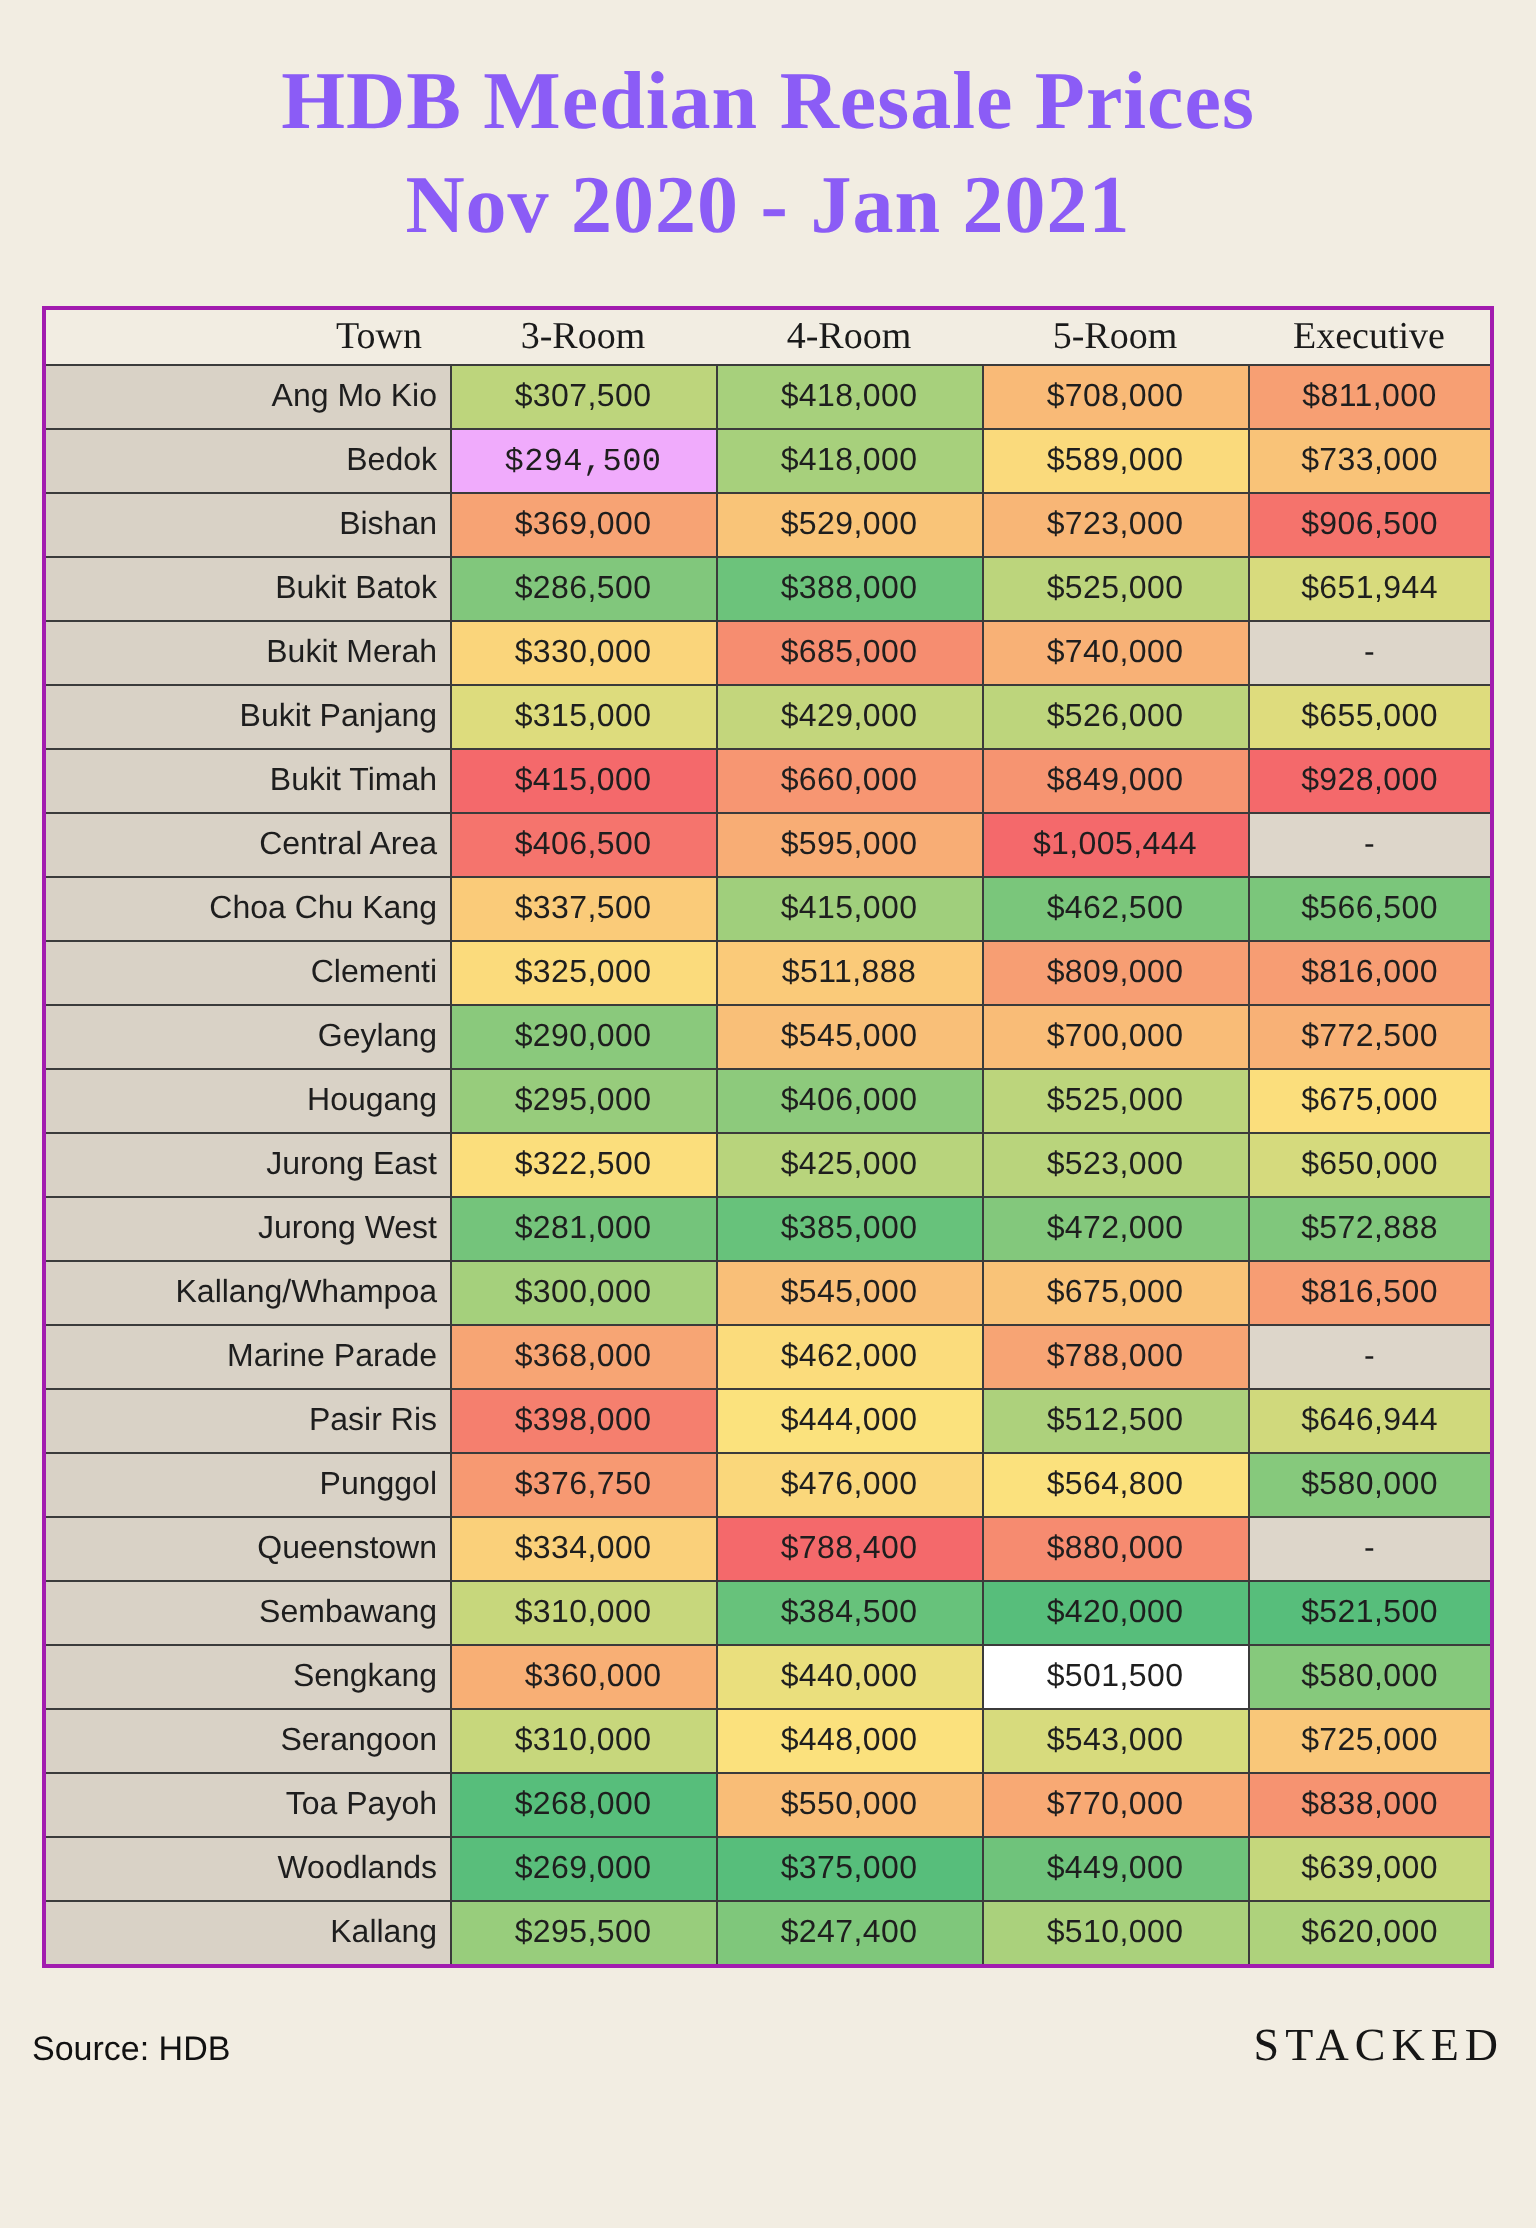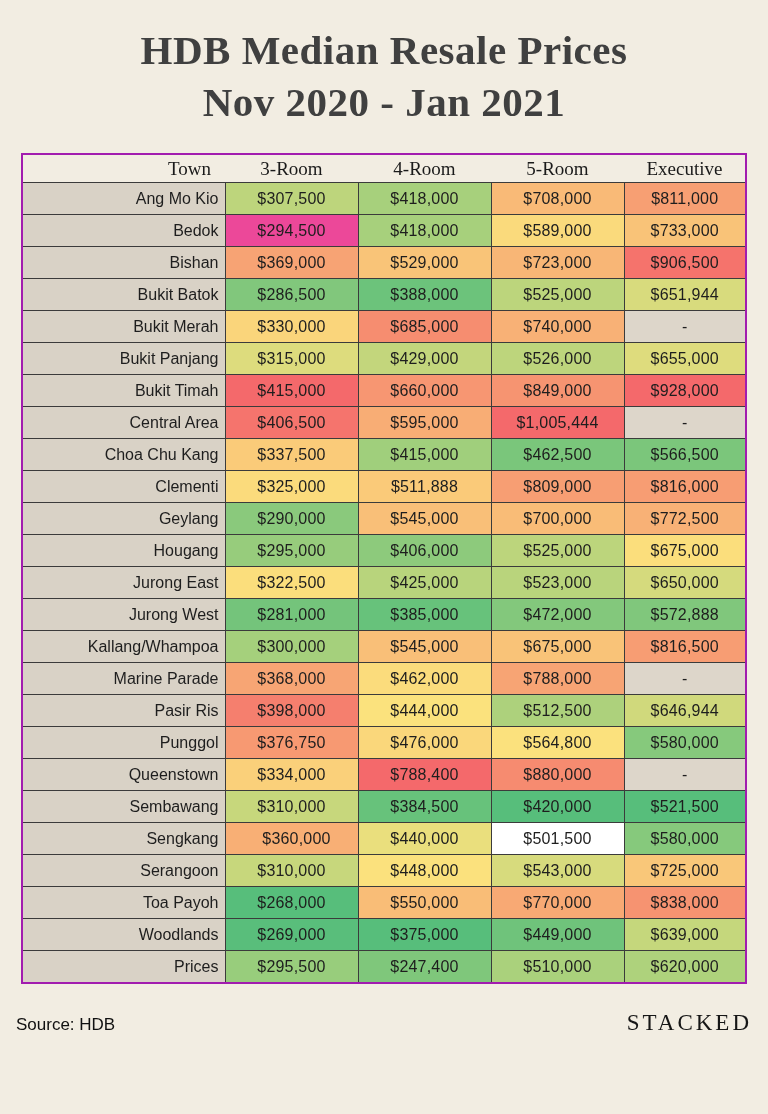--- a/index.html
+++ b/index.html
@@ -18,21 +18,21 @@
     color:var(--text);
   }
   .page{width:768px;height:1114px;padding-top:24px;}
   .title{
     margin:0 0 24px 0;
     text-align:center;
     font-family:"Liberation Serif",serif;
     font-weight:700;
     font-size:41px;
     line-height:1.28;
-    color:#404040;
+    color:#8b5cf6;
     letter-spacing:0.5px;
   }
   .title .line{display:block;}
   table.price-table{
     width:724px;
     margin:0 auto;
     border-collapse:collapse;
     table-layout:fixed;
     border:2px solid #a21caf;
   }
@@ -109,21 +109,21 @@
     <tbody id="table-body">
         <tr>
           <td class="town">Ang Mo Kio</td>
           <td class="price" style="background: rgb(189, 213, 124);">$307,500</td>
           <td class="price" style="background: rgb(167, 208, 124);">$418,000</td>
           <td class="price" style="background: rgb(249, 186, 119);">$708,000</td>
           <td class="price" style="background: rgb(247, 159, 115);">$811,000</td>
         </tr>
         <tr>
           <td class="town">Bedok</td>
-          <td class="price" style="background: #ec4899;">$294,500</td>
+          <td class="price" style="background: #f0abfc; font-family: Liberation Mono, monospace;">$294,500</td>
           <td class="price" style="background: rgb(167, 208, 124);">$418,000</td>
           <td class="price" style="background: rgb(250, 218, 124);">$589,000</td>
           <td class="price" style="background: rgb(249, 195, 120);">$733,000</td>
         </tr>
         <tr>
           <td class="town">Bishan</td>
           <td class="price" style="background: rgb(247, 163, 116);">$369,000</td>
           <td class="price" style="background: rgb(249, 196, 120);">$529,000</td>
           <td class="price" style="background: rgb(248, 182, 118);">$723,000</td>
           <td class="price" style="background: rgb(245, 115, 108);">$906,500</td>
@@ -269,21 +269,21 @@
           <td class="price" style="background: rgb(246, 147, 113);">$838,000</td>
         </tr>
         <tr>
           <td class="town">Woodlands</td>
           <td class="price" style="background: rgb(89, 190, 123);">$269,000</td>
           <td class="price" style="background: rgb(87, 190, 123);">$375,000</td>
           <td class="price" style="background: rgb(111, 195, 123);">$449,000</td>
           <td class="price" style="background: rgb(197, 215, 124);">$639,000</td>
         </tr>
         <tr>
-          <td class="town">Prices</td>
+          <td class="town">Kallang</td>
           <td class="price" style="background: rgb(152, 205, 124);">$295,500</td>
           <td class="price" style="background: rgb(127, 199, 123);">$247,400</td>
           <td class="price" style="background: rgb(170, 209, 124);">$510,000</td>
           <td class="price" style="background: rgb(174, 210, 124);">$620,000</td>
         </tr>
       </tbody>
   </table>
 
   <div class="footer">
     <span class="source">Source: HDB</span>

